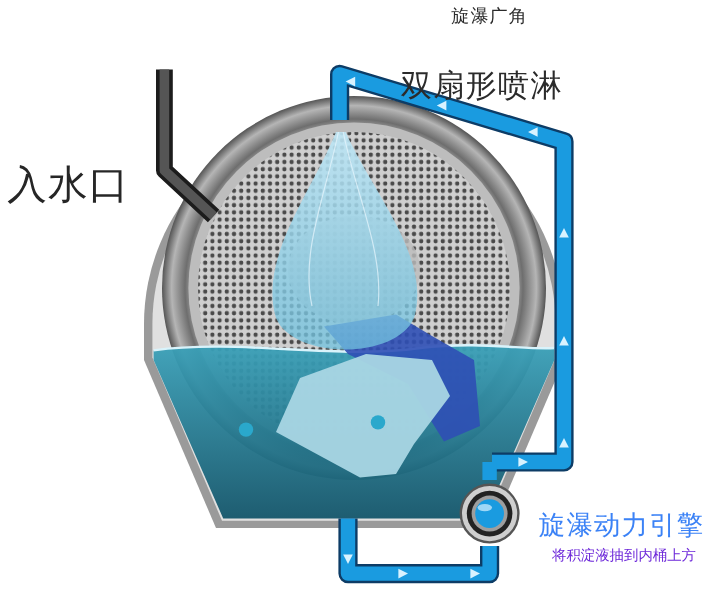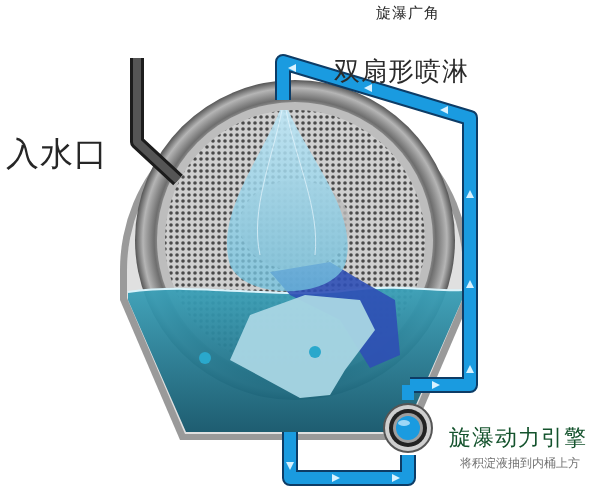--- a/index.html
+++ b/index.html
@@ -2,22 +2,22 @@
 <html><head>
 <meta charset="utf-8">
 <style>
   html, body { margin:0; padding:0; background:#ffffff; }
   body { width:600px; height:499px; position:relative; overflow:hidden; font-family:"DejaVu Sans", sans-serif; }
   .canvas { position:absolute; left:0; top:0; width:600px; height:499px; }
   .label { position:absolute; color:#2b2b2b; white-space:nowrap; letter-spacing:1px; }
   .lbl-inlet { left:6px; top:132px; font-size:33px; font-weight:normal; color:#262626; }
   .lbl-spray1 { left:348px; top:4px; font-size:15px;margin-left:28px; }
   .lbl-spray2 { left:334px; top:34px; font-size:26px;margin-top:20px; }
-  .lbl-engine { left:449px; top:423px; font-size:22px; color:#14532d; }
-  .lbl-engine-sub { left:460px; top:455px; font-size:12px; color:#737373; letter-spacing:0;text-align:right; }
+  .lbl-engine { left:449px; top:423px; font-size:22px; color:#3b82f6; }
+  .lbl-engine-sub { left:460px; top:455px; font-size:12px; color:#6d28d9; letter-spacing:0;text-align:right; }
 </style>
 </head>
 <body>
 
 <svg class="canvas" viewBox="0 0 600 499" xmlns="http://www.w3.org/2000/svg">
   <defs>
     <radialGradient id="drumRing" cx="50%" cy="50%" r="50%">
       <stop offset="80%" stop-color="#d9d9d9"></stop>
       <stop offset="88%" stop-color="#6e6e6e"></stop>
       <stop offset="95%" stop-color="#b5b5b5"></stop>

